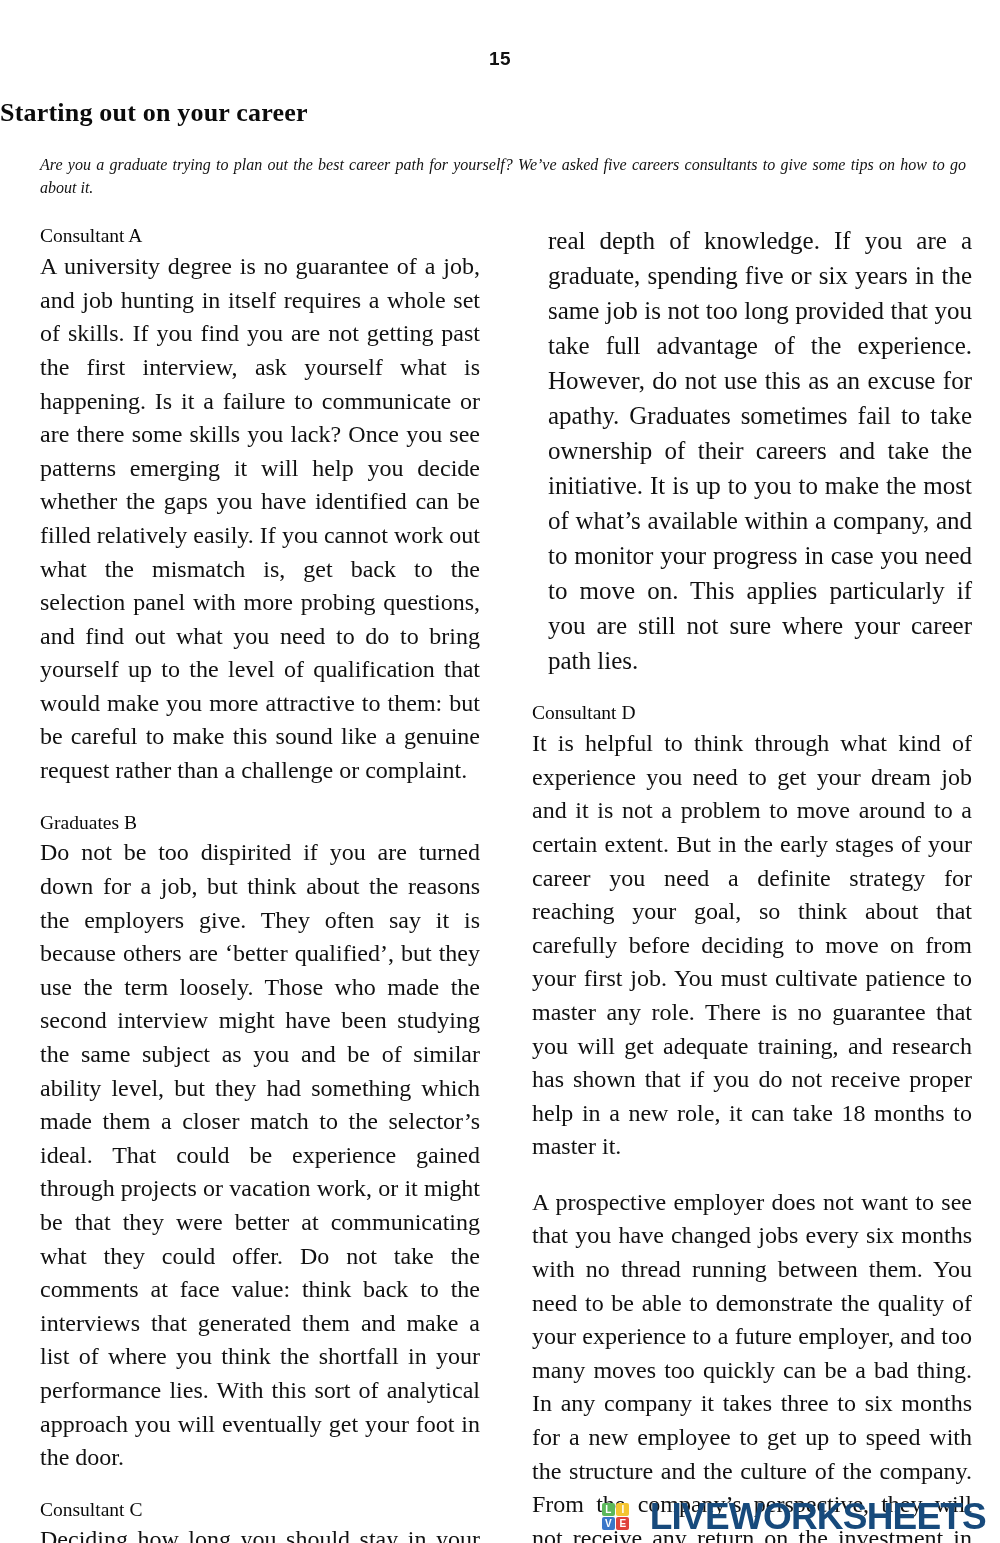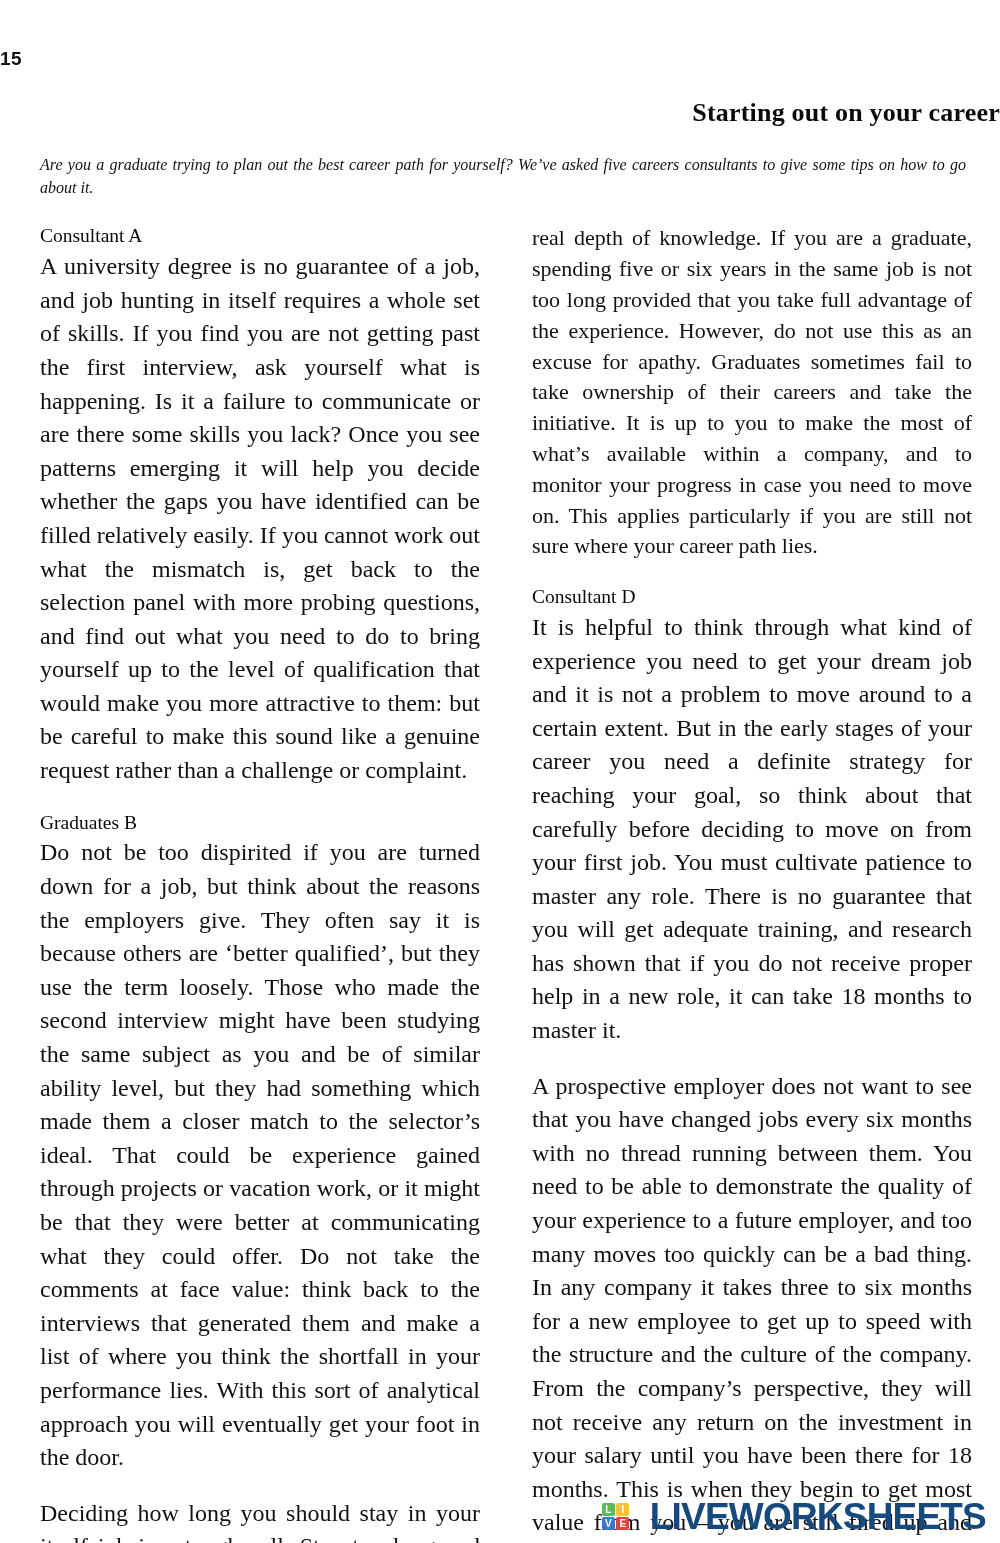--- a/index.html
+++ b/index.html
@@ -19,30 +19,30 @@
   .page {
     position: relative;
     width: 1000px;
     height: 1543px;
     box-sizing: border-box;
     padding: 0;
   }
 
   
   .page-number {
-    text-align: left;
+    text-align: center;
     font-family: "Liberation Sans", "DejaVu Sans", sans-serif;
     font-weight: bold;
     font-size: 19px;
     letter-spacing: 0.5px;
     padding-top: 48px;
     color: #111;
   }
   .doc-title {
-    text-align: right;
+    text-align: left;
     font-family: "Liberation Serif", "DejaVu Serif", serif;
     font-weight: bold;
     font-size: 26px;
     letter-spacing: 0.2px;
     margin-top: 28px;
     color: #0b0b0b;
   }
 
   
   .intro {
@@ -60,25 +60,25 @@
     display: flex;
     margin: 24px 34px 0 40px;
     gap: 52px;
     align-items: flex-start;
   }
   .column {
     width: 440px;
     flex: 0 0 440px;
   }
   .run-on {
-    font-size: 22px;
+    font-size: 25px;
     line-height: 1.40;
     text-align: justify;
     text-justify: inter-word;
-    margin: 0 0 22px 0;
+    margin: 0 0 22px 16px;
     color: #111;
   }
   .consultant {
     margin: 0 0 22px 0;
   }
   .consultant-heading {
     font-weight: normal;
     font-size: 19.5px;
     line-height: 1.32;
     margin: 0 0 1px 0;
@@ -148,20 +148,21 @@
         <div class="consultant-heading">Consultant A</div>
         <p class="consultant-body">A university degree is no guarantee of a job, and job hunting in itself requires a whole set of skills.  If you find you are not getting past the first interview, ask yourself what is happening. Is it a failure to communicate or are there some skills you lack?   Once you see patterns emerging it will help you decide whether the gaps you have identified can be filled relatively easily.  If you cannot work out what the mismatch is, get back to the selection panel with more probing questions, and find out what you need to do to bring yourself up to the level of qualification that would make you more attractive to them: but be careful to make this sound like a genuine request rather than a challenge or complaint.</p>
       </div>
 
       <div class="consultant">
         <div class="consultant-heading">Graduates B</div>
         <p class="consultant-body">Do not be too dispirited if you are turned down for a job, but think about the reasons the employers give.  They often say it is because others are ‘better qualified’, but they use the term loosely.  Those who made the second interview might have been studying the same subject as you and be of similar ability level, but they had something which made them a closer match to the selector’s ideal. That could be experience gained through projects or vacation work, or it might be that they were better at communicating what they could offer. Do not take the comments at face value: think back to the interviews that generated them and make a list of where you think the shortfall in your performance lies.   With this sort of analytical approach you will eventually get your foot in the door.</p>
       </div>
 
       <div class="consultant">
+        <div class="consultant-heading">Consultant C</div>
         <p class="consultant-body">Deciding how long you should stay in your itself job is a tough call. Stay too long and future employers may question your drive and ambition. Of course, it depends where you are aiming. There can be advantages in moving sideways rather than up, if you want to gain</p>
       </div>
 
     </div>
 
     <div class="column">
 
       <p class="run-on">real depth of knowledge. If you are a graduate, spending five or six years in the same job is not too long provided that you take full advantage of the experience. However, do not use this as an excuse for apathy. Graduates sometimes fail to take ownership of their careers and take the initiative. It is up to you to make the most of what’s available within a company, and to monitor your progress in case you need to move on. This applies particularly if you are still not sure where your career path lies.</p>
 
       <div class="consultant">

